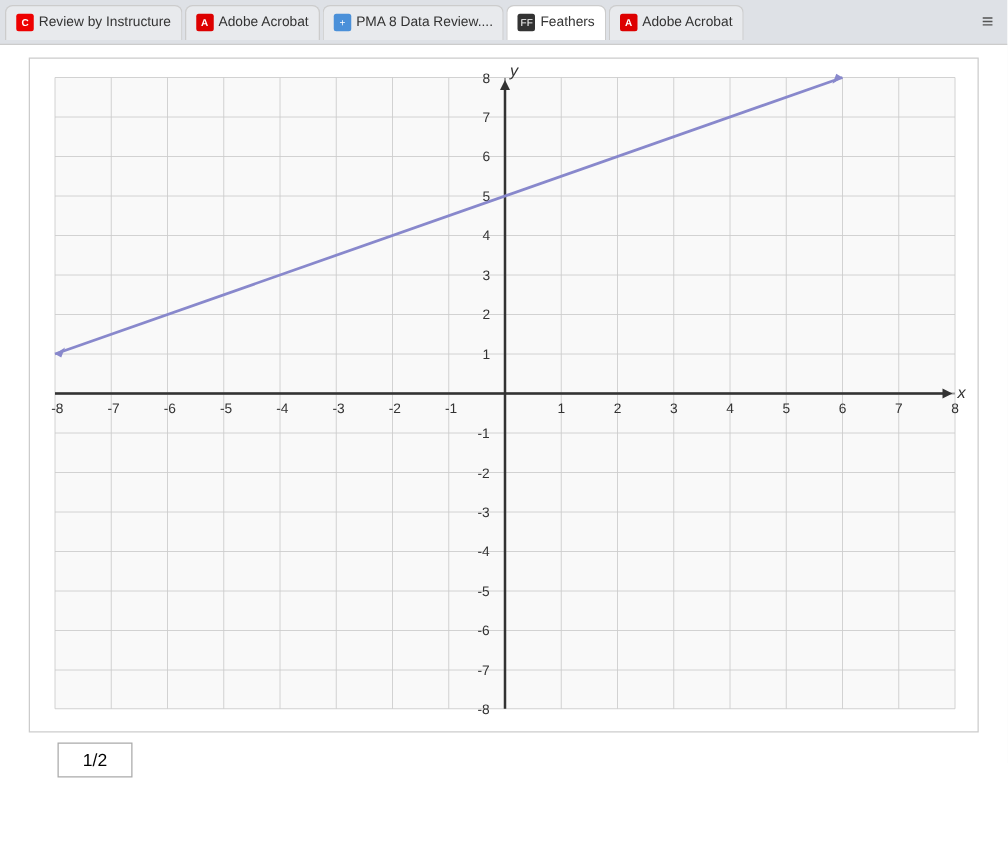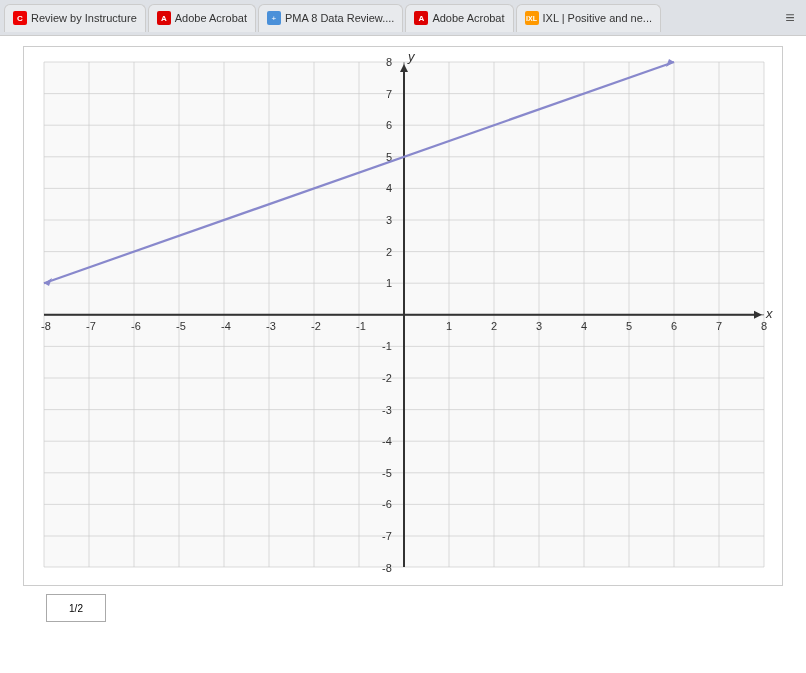--- a/index.html
+++ b/index.html
@@ -88,21 +88,21 @@
       margin-top: 8px;
       text-align: left;
       width: 760px;
     }
 
     
     .answer-box {
       width: 60px;
       height: 28px;
       border: 1px solid #aaa;
-      font-size: 10px;
+      font-size: 14px;
       text-align: center;
       margin-top: 8px;
       margin-left: 0;
       align-self: flex-start;
       margin-left: 23px;
       padding: 2px 4px;
     }
     .answer-wrapper {
       width: 760px;
       display: flex;
@@ -118,27 +118,27 @@
     <span>Review by Instructure</span>
   </div>
   <div class="tab">
     <span class="tab-icon adobe">A</span>
     <span>Adobe Acrobat</span>
   </div>
   <div class="tab">
     <span class="tab-icon pma">+</span>
     <span>PMA 8 Data Review....</span>
   </div>
+  <div class="tab active">
+    <span class="tab-icon feathers">FF</span>
+    <span>Feathers</span>
+  </div>
   <div class="tab">
     <span class="tab-icon adobe">A</span>
     <span>Adobe Acrobat</span>
-  </div>
-  <div class="tab">
-    <span class="tab-icon ixl">IXL</span>
-    <span>IXL | Positive and ne...</span>
   </div>
   <div class="tab-menu-btn">≡</div>
 </div>
 
 <div class="main-content">
   <div class="graph-container">
     <svg width="760" height="540" style="background:#fff; border: 1px solid #ccc;">
 
       <defs>
         <pattern id="grid" width="44.75" height="32.5" patternUnits="userSpaceOnUse" x="360" y="20">

